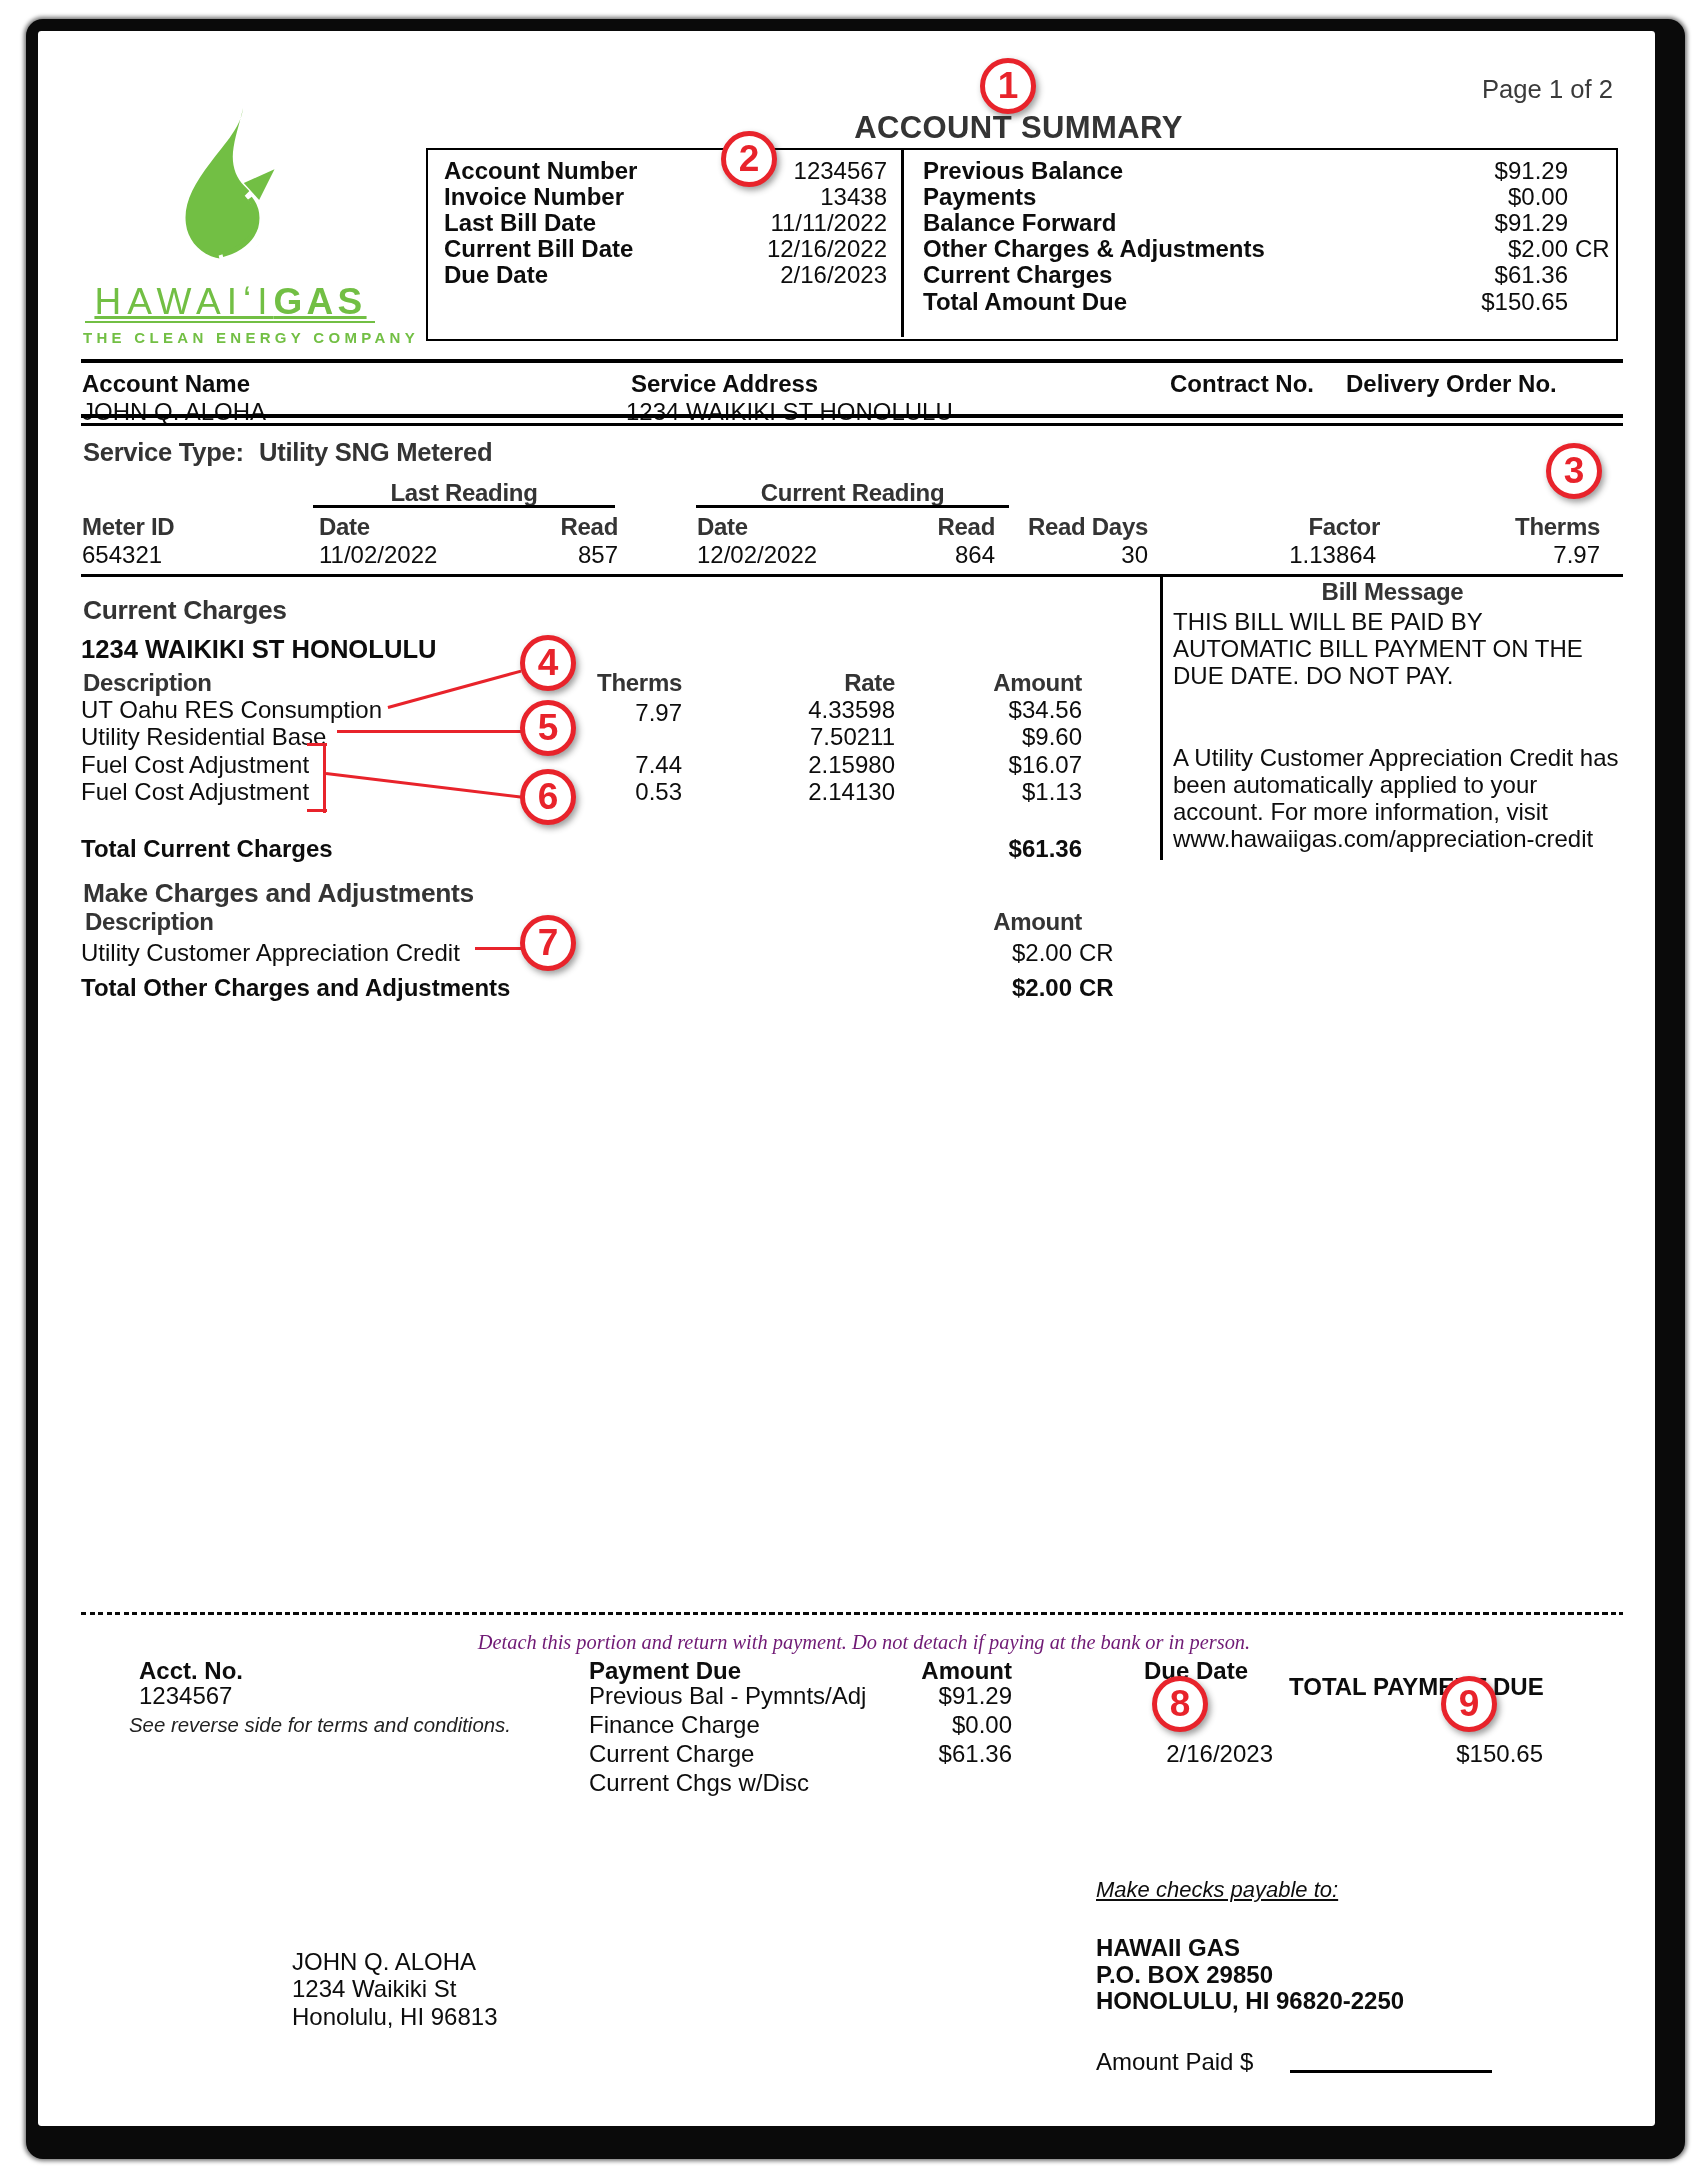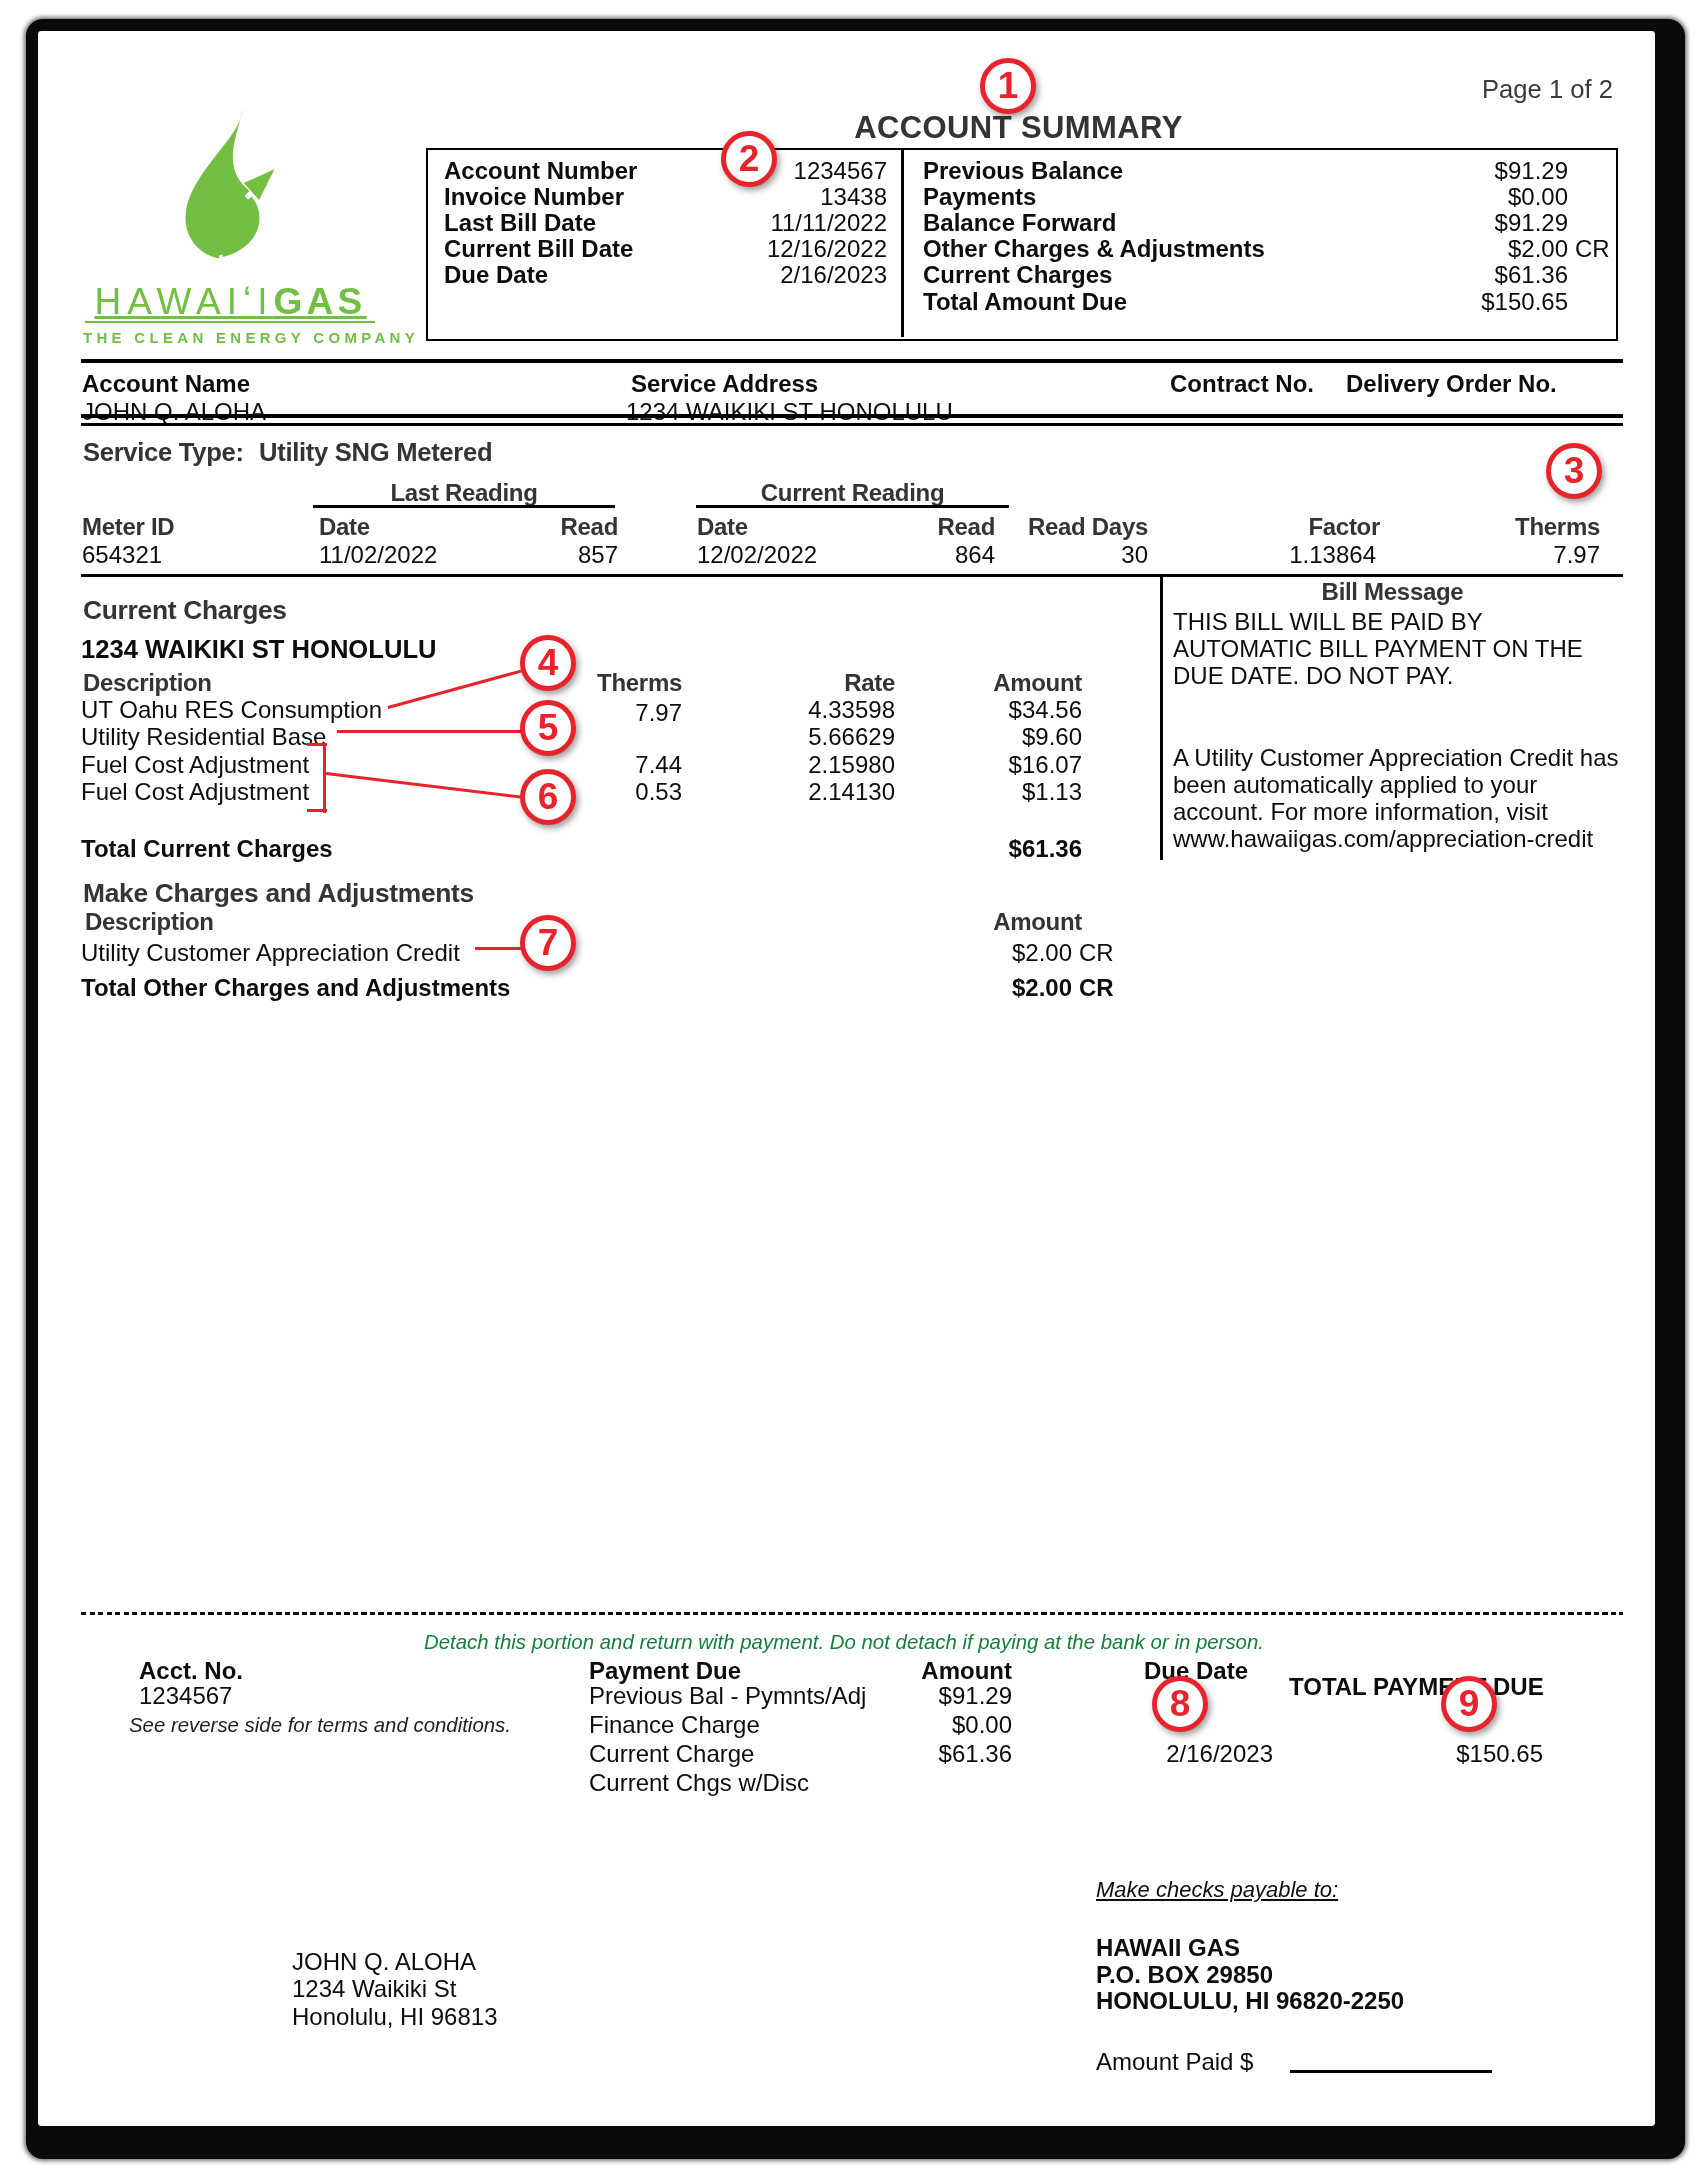--- a/index.html
+++ b/index.html
@@ -147,21 +147,21 @@
   <div class="abs t b h r" style="left:554px;top:670px;width:128px;">Therms</div>
   <div class="abs t b h r" style="left:767px;top:670px;width:128px;">Rate</div>
   <div class="abs t b h r" style="left:954px;top:670px;width:128px;">Amount</div>
 
   <div class="abs t" style="left:81px;top:697px;">UT Oahu RES Consumption</div>
   <div class="abs t r" style="left:554px;top:700px;width:128px;">7.97</div>
   <div class="abs t r" style="left:767px;top:697px;width:128px;">4.33598</div>
   <div class="abs t r" style="left:954px;top:697px;width:128px;">$34.56</div>
 
   <div class="abs t" style="left:81px;top:724px;">Utility Residential Base</div>
-  <div class="abs t r" style="left:767px;top:724px;width:128px;">5.66629</div>
+  <div class="abs t r" style="left:767px;top:724px;width:128px;">7.50211</div>
   <div class="abs t r" style="left:954px;top:724px;width:128px;">$9.60</div>
 
   <div class="abs t" style="left:81px;top:752px;">Fuel Cost Adjustment</div>
   <div class="abs t r" style="left:554px;top:752px;width:128px;">7.44</div>
   <div class="abs t r" style="left:767px;top:752px;width:128px;">2.15980</div>
   <div class="abs t r" style="left:954px;top:752px;width:128px;">$16.07</div>
 
   <div class="abs t" style="left:81px;top:779px;">Fuel Cost Adjustment</div>
   <div class="abs t r" style="left:554px;top:779px;width:128px;">0.53</div>
   <div class="abs t r" style="left:767px;top:779px;width:128px;">2.14130</div>
@@ -195,21 +195,21 @@
   <div class="abs t b" style="left:81px;top:975px;">Total Other Charges and Adjustments</div>
   <div class="abs t b r" style="left:937px;top:975px;width:135px;">$2.00</div>
   <div class="abs t b" style="left:1079px;top:975px;">CR</div>
 
   <div class="abs lead" style="left:475px;top:947px;width:46px;"></div>
   <div class="abs co" style="left:520px;top:915px;">
       <span>7</span>
     </div>
 
   <div class="abs dashes" style="left:81px;top:1612px;width:1542px;"></div>
-  <div class="abs t i c fs24" style="left:73px;top:1631px;width:1542px;color:#15803d;">Detach this portion and return with payment. Do not detach if paying at the bank or in person.</div>
+  <div class="abs t i c fs24" style="left:93px;top:1631px;width:1542px;color:#701a75;font-family:Liberation Serif, serif;">Detach this portion and return with payment. Do not detach if paying at the bank or in person.</div>
 
   <div class="abs t b" style="left:139px;top:1658px;">Acct. No.</div>
   <div class="abs t b" style="left:589px;top:1658px;">Payment Due</div>
   <div class="abs t b r" style="left:852px;top:1658px;width:160px;">Amount</div>
   <div class="abs t b r" style="left:1107px;top:1658px;width:141px;">Due Date</div>
   <div class="abs t b" style="left:1289px;top:1658px;margin-top:16px;">TOTAL PAYMENT DUE</div>
 
   <div class="abs t" style="left:139px;top:1683px;">1234567</div>
   <div class="abs t i fs24" style="left:129px;top:1714px;color:#222;">See reverse side for terms and conditions.</div>
 

